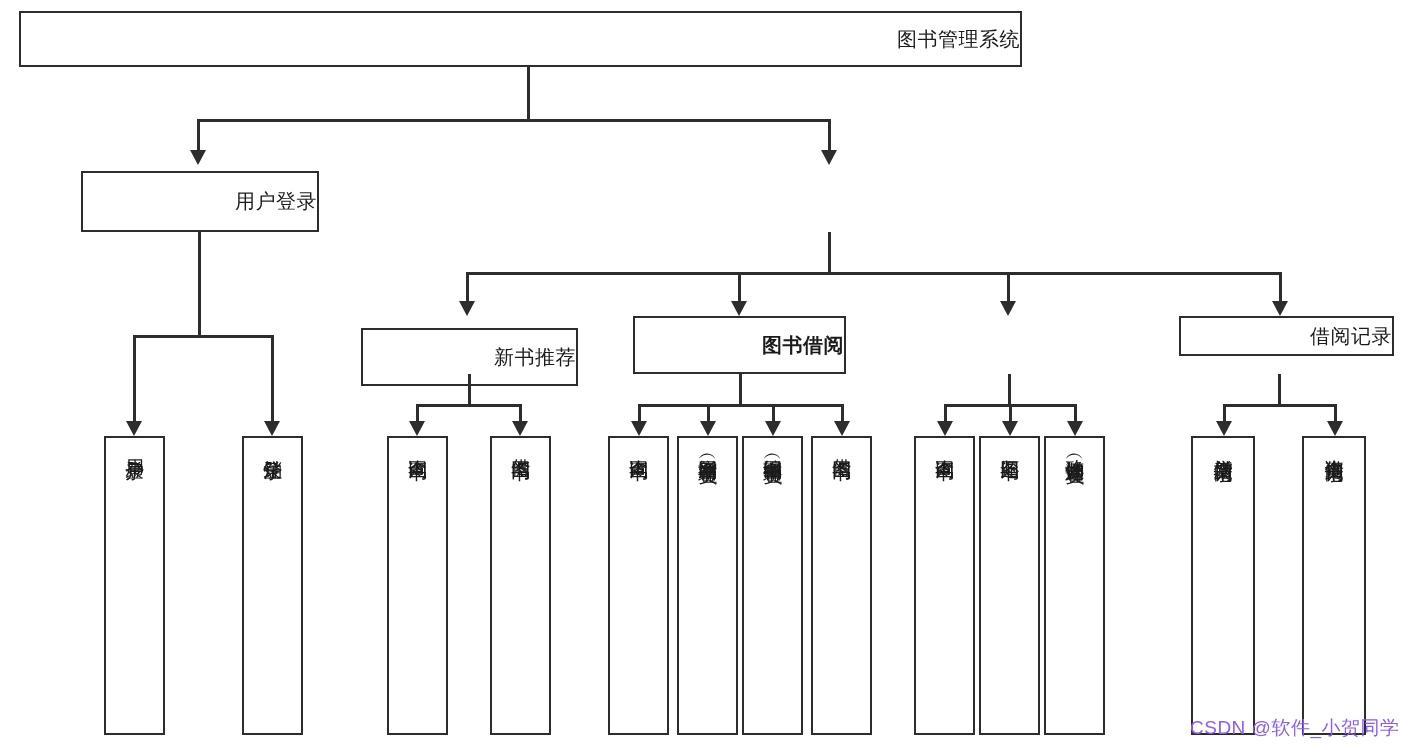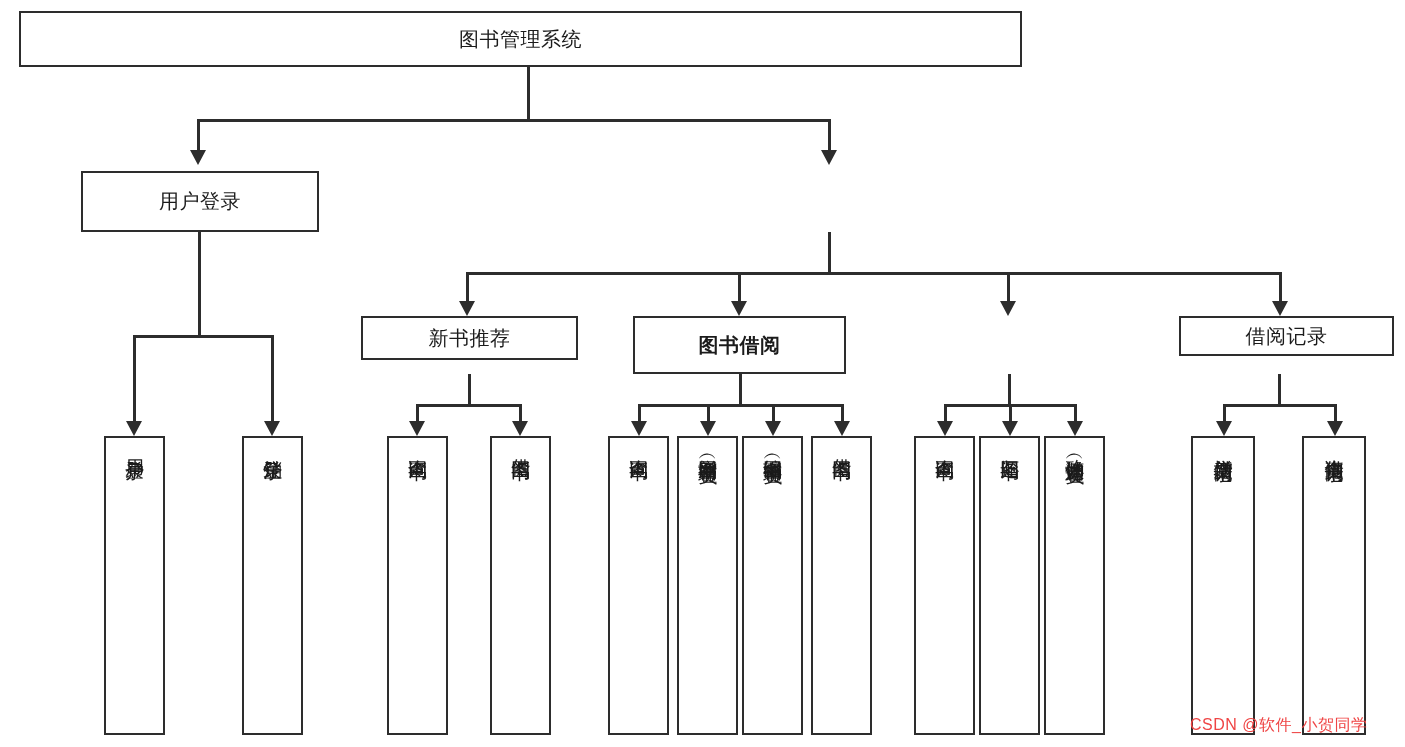--- a/index.html
+++ b/index.html
@@ -18,21 +18,21 @@
     overflow: hidden;
   }
   
   .node {
     position: absolute;
     box-sizing: border-box;
     background: #ffffff;
     border: 2.5px solid #2d2d2d;
     display: flex;
     align-items: center;
-    justify-content: center;
+    justify-content: flex-end;
   }
   .node-label {
     font-size: 20px;
     color: #1b1b1b;
     line-height: 1.15;
     letter-spacing: 0.5px;
     white-space: nowrap;
   }
   
   .node.root { border-width: 2.5px; }
@@ -75,22 +75,22 @@
     width: 0;
     height: 0;
     border-left: 8px solid transparent;
     border-right: 8px solid transparent;
     border-top: 15px solid #2d2d2d;
   }
 
   
   #watermark {
     position: absolute;
-    font-size: 16px;
-    color: #ef4444;
+    font-size: 19px;
+    color: #8b5cf6;
     white-space: nowrap;
     letter-spacing: 0.5px;
     pointer-events: none;
   }
 </style>
 </head>
 <body>
 
 <div id="canvas">
 
@@ -127,21 +127,21 @@
 
   <div class="vline" style="left:738px; top:272px; height:29px;"></div>
   <div class="arrow" style="left:731px; top:301px;"></div>
 
   <div class="vline" style="left:1007px; top:272px; height:29px;"></div>
   <div class="arrow" style="left:1000px; top:301px;"></div>
 
   <div class="vline" style="left:1279px; top:272px; height:29px;"></div>
   <div class="arrow" style="left:1272px; top:301px;"></div>
 
-  <div class="node" style="left:361px; top:316px; width:217px; height:44px;">
+  <div class="node" style="left:361px; top:328px; width:217px; height:58px;">
     <span class="node-label">新书推荐</span>
   </div>
 
   <div class="node" style="left:633px; top:316px; width:213px; height:58px;font-weight:bold;">
     <span class="node-label">图书借阅</span>
   </div>
 
 
   <div class="node" style="left:1172px; top:316px; width:215px; height:40px;margin-left:7px;">
     <span class="node-label">借阅记录</span>

